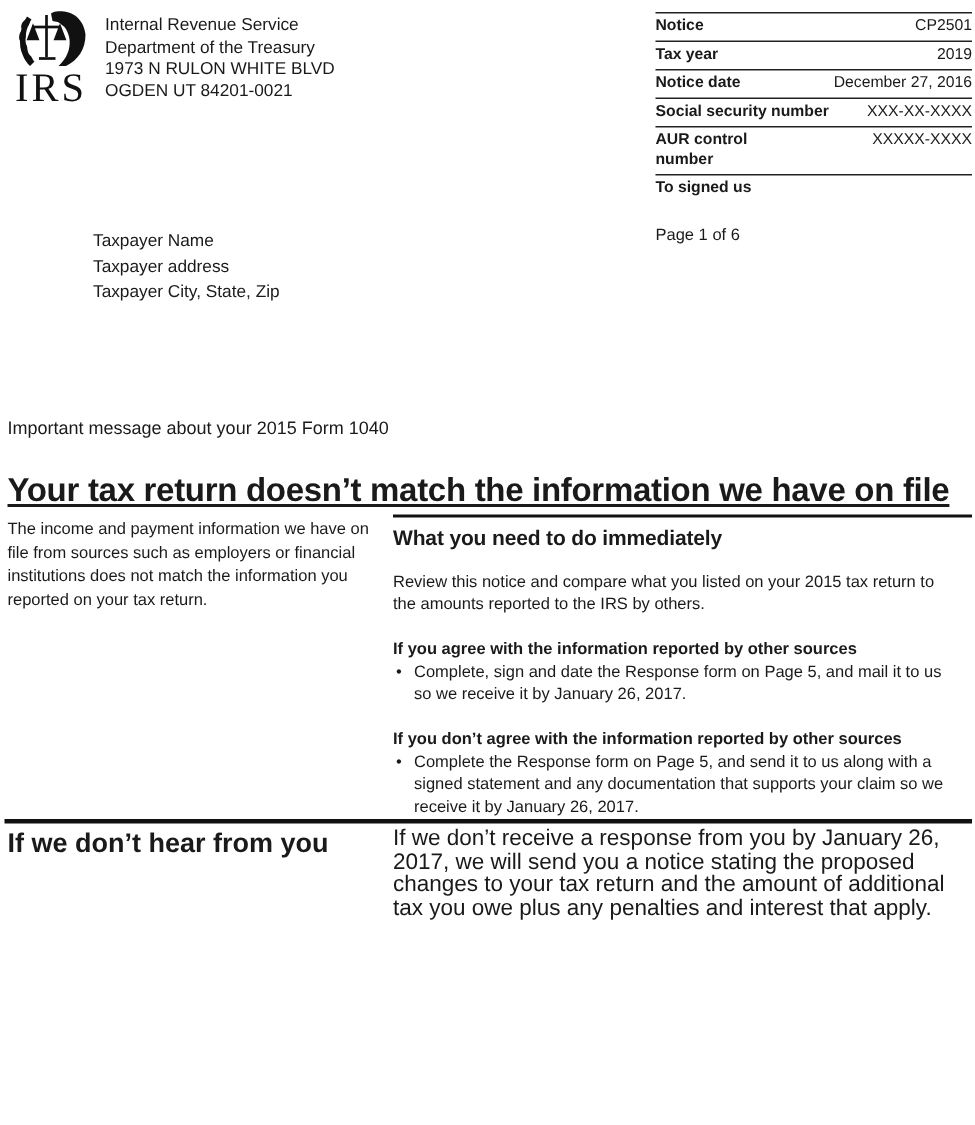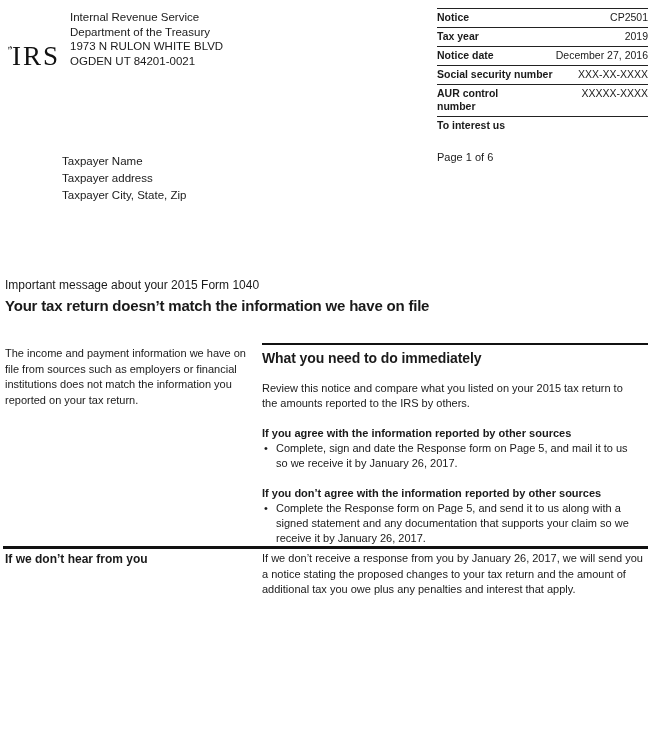--- a/index.html
+++ b/index.html
@@ -12,21 +12,21 @@
   .page {
     position: relative;
     width: 650px;
     height: 750px;
     background: #ffffff;
     overflow: hidden;
   }
 
   
   .agency-block { position: absolute; left: 8px; top: 6px; display: flex; gap: 10px; }
-  .logo-wrap { width: 52px; display: flex; flex-direction: row; align-items: flex-end; }
+  .logo-wrap { width: 52px; display: flex; flex-direction: column; align-items: center; }
   .logo-eagle { width: 48px; height: 40px; }
   .logo-text {
     font-family: "Liberation Serif", serif;
     font-size: 27px; letter-spacing: 2px; line-height: 24px;
     color: #111; font-weight: 400; margin-top: 0px;
   }
   .agency-lines { padding-top: 4px; font-size: 11.5px; line-height: 14.5px; color: #1a1a1a; }
 
   
   .info-table { position: absolute; left: 437px; top: 8px; width: 211px; }
@@ -37,39 +37,39 @@
   .info-row:last-of-type { border-bottom: 1.5px solid #222; }
   .info-label { width: 92px; font-weight: bold; flex-shrink: 0; }
   .info-value { flex: 1; text-align: right; }
   .page-indicator { margin-top: 16px; font-weight: normal; font-size: 11px; }
 
   
   .recipient { position: absolute; left: 62px; top: 153px; font-size: 11.5px; line-height: 17px; }
 
   
   .kicker { position: absolute; left: 5px; top: 278px; font-size: 12px; }
-  .doc-title { position: absolute; left: 5px; top: 297px; font-size: 15px; font-weight: bold; letter-spacing: -0.2px; }
+  .doc-title { position: absolute; left: 5px; top: 314px; font-size: 22px; font-weight: bold; letter-spacing: -0.2px; text-decoration: underline; }
 
   
   .summary-col { position: absolute; left: 5px; top: 346px; width: 242px; font-size: 11px; line-height: 15.5px; }
 
   .action-col { position: absolute; left: 262px; top: 343px; width: 386px; }
   .rule { height: 2px; background: #111; }
   .section-heading { font-size: 14px; font-weight: bold; margin-top: 5px; letter-spacing: -0.1px; }
   .intro { margin-top: 15px; font-size: 11px; line-height: 15px; width: 372px; }
   .sub-heading { font-size: 11px; font-weight: bold; margin-top: 16px; }
   .bullet-list { margin-top: 2px; }
   .bullet-item { display: flex; font-size: 11px; line-height: 15px; width: 378px; }
   .bullet-glyph { width: 14px; padding-left: 2px; flex-shrink: 0; }
 
   
   .bottom-rule { position: absolute; left: 3px; top: 546px; width: 645px; }
   .bottom-rule .rule { height: 2.5px; }
-  .bottom-heading { position: absolute; left: 5px; top: 552px; font-size: 12px; font-weight: bold; }
-  .bottom-text { position: absolute; left: 262px; top: 551px; width: 386px; font-size: 11px; line-height: 15.5px; }
+  .bottom-heading { position: absolute; left: 5px; top: 552px; font-size: 18px; font-weight: bold; }
+  .bottom-text { position: absolute; left: 262px; top: 551px; width: 386px; font-size: 15px; line-height: 15.5px; }
 </style>
 </head>
 <body>
 
 <div class="page">
 
   <div class="agency-block">
     <div class="logo-wrap">
       <svg class="logo-eagle" viewBox="0 0 48 40" xmlns="http://www.w3.org/2000/svg">
 
@@ -120,21 +120,21 @@
     </div>
     <div class="info-row">
       <span class="info-label" style="width:122px">Social security number</span>
       <span class="info-value">XXX-XX-XXXX</span>
     </div>
     <div class="info-row">
       <span class="info-label">AUR control number</span>
       <span class="info-value">XXXXX-XXXX</span>
     </div>
     <div class="info-row">
-      <span class="info-label">To interest us</span>
+      <span class="info-label">To signed us</span>
     </div>
     <div class="page-indicator">Page 1 of 6</div>
   </div>
 
   <div class="recipient">
     <div>Taxpayer Name</div>
     <div>Taxpayer address</div>
     <div>Taxpayer City, State, Zip</div>
   </div>
 

